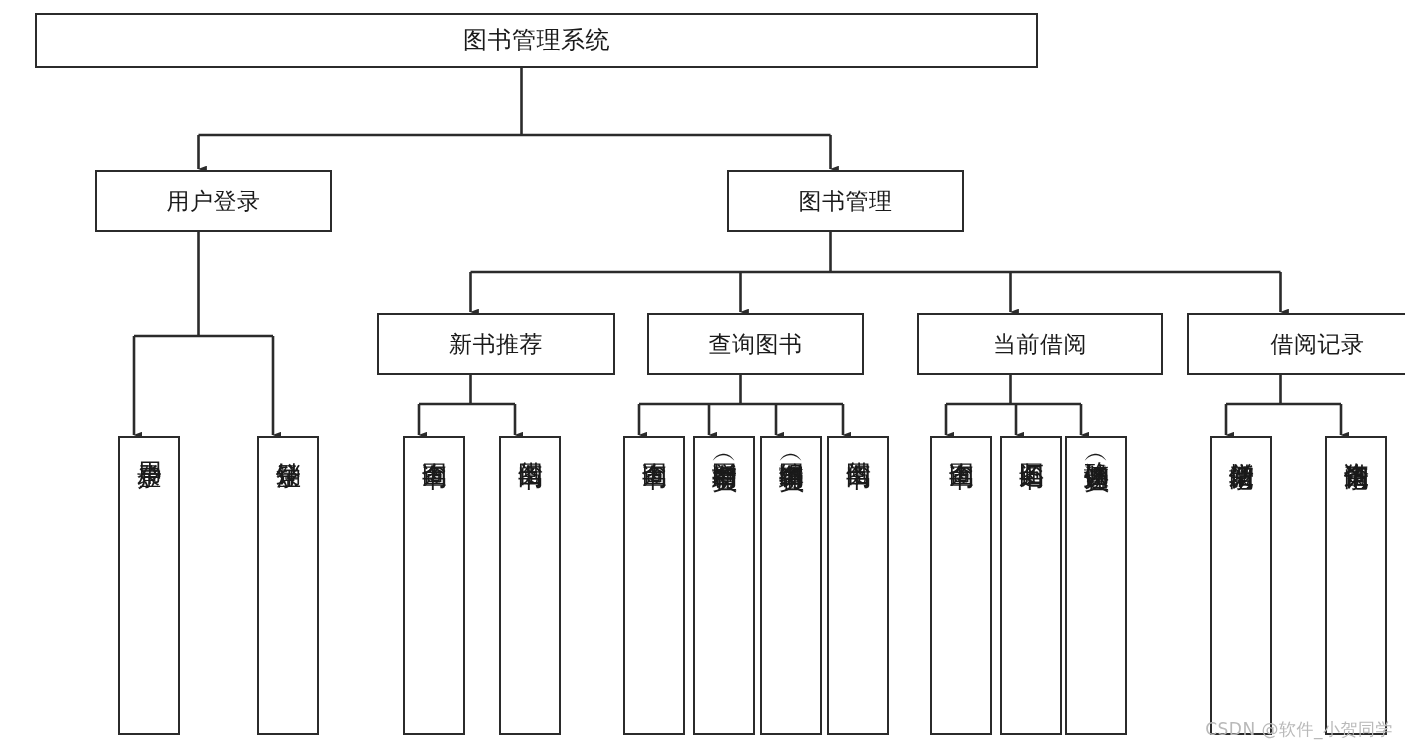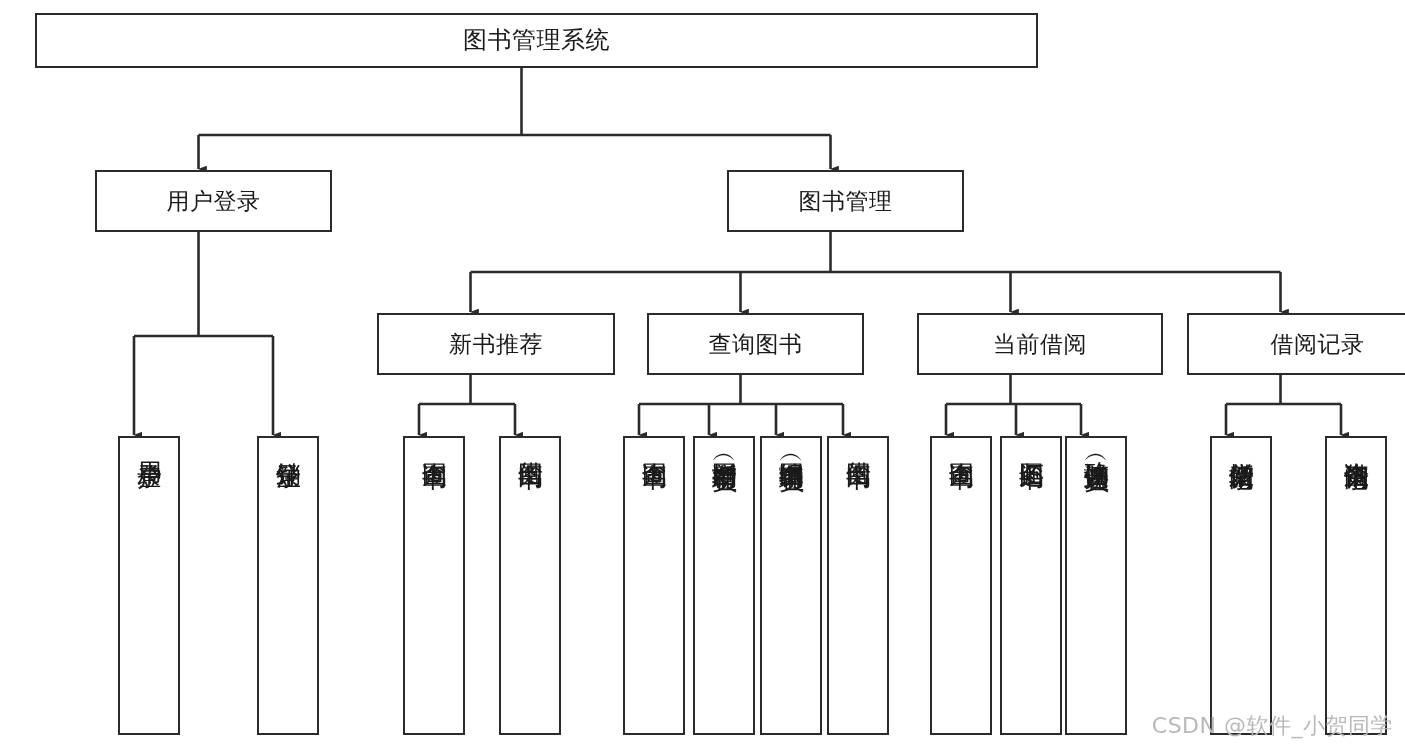--- a/index.html
+++ b/index.html
@@ -60,21 +60,21 @@
     text-orientation: upright;
     font-size: 25px;
     line-height: 1.04;
     letter-spacing: 1px;
     white-space: nowrap;
   }
   .watermark {
     position: absolute;
     right: 12px;
     bottom: 6px;
-    font-size: 22px;
+    font-size: 17px;
     color: #b9b9b9;
     letter-spacing: 0.5px;
     user-select: none;
     white-space: nowrap;
   }
 </style>
 </head>
 <body>
 
 <div id="diagram-root">

